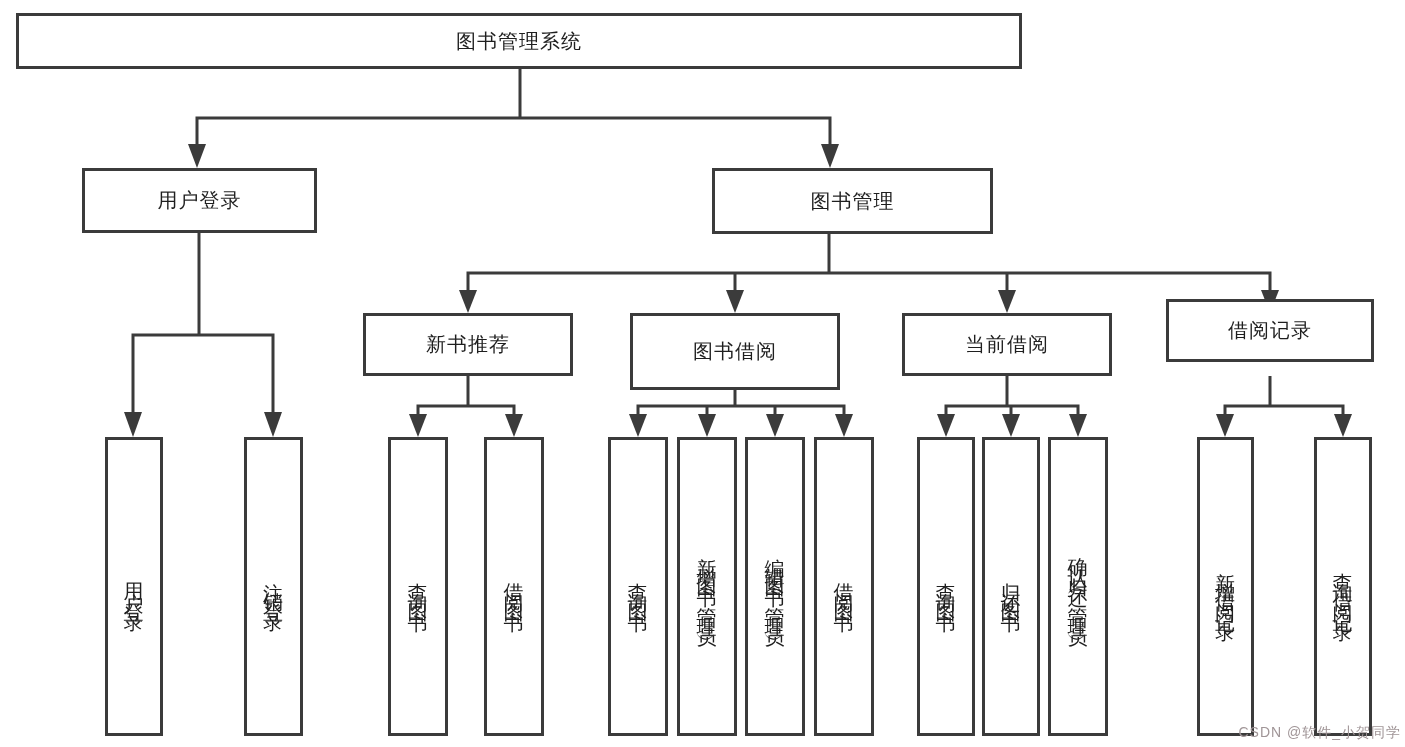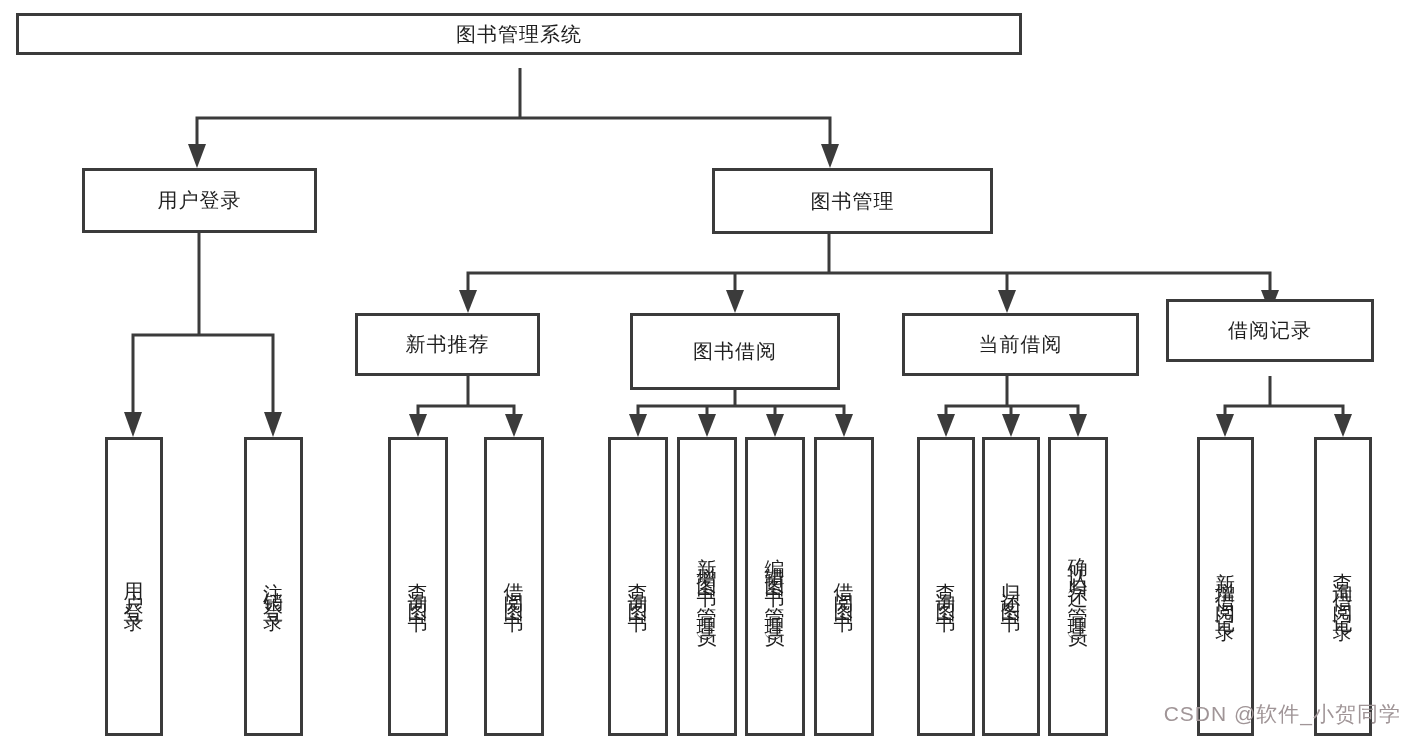--- a/index.html
+++ b/index.html
@@ -19,22 +19,22 @@
     z-index:2;
   }
   .vnode span{
     writing-mode:vertical-rl;
     text-orientation:mixed;
     letter-spacing:10px;
     line-height:1;
     white-space:nowrap;
   }
   .watermark{
-    position:absolute;right:4px;bottom:19px;
-    font-size:21px;letter-spacing:1px;
+    position:absolute;right:4px;bottom:5px;
+    font-size:14px;letter-spacing:1px;
     color:var(--watermark,#a09597);
     z-index:3;
   }
 </style>
 </head>
 <body>
 
 <div class="canvas">
 
   <svg class="connectors" width="1405" height="747" viewBox="0 0 1405 747" xmlns="http://www.w3.org/2000/svg">
@@ -82,38 +82,38 @@
       <polygon points="766,414 784,414 775,437"></polygon>
       <polygon points="835,414 853,414 844,437"></polygon>
       <polygon points="937,414 955,414 946,437"></polygon>
       <polygon points="1002,414 1020,414 1011,437"></polygon>
       <polygon points="1069,414 1087,414 1078,437"></polygon>
       <polygon points="1216,414 1234,414 1225,437"></polygon>
       <polygon points="1334,414 1352,414 1343,437"></polygon>
     </g>
   </svg>
 
-  <div class="node" style="left:16px;top:13px;width:1006px;height:42px;">
+  <div class="node" style="left:16px;top:13px;width:1006px;height:56px;">
     <span>图书管理系统</span>
   </div>
 
   <div class="node" style="left:82px;top:168px;width:235px;height:65px;">
     <span>用户登录</span>
   </div>
   <div class="node" style="left:712px;top:168px;width:281px;height:66px;">
     <span>图书管理</span>
   </div>
 
-  <div class="node" style="left:355px;top:313px;width:185px;height:63px;text-align:right;">
+  <div class="node" style="left:363px;top:313px;width:210px;height:63px;text-align:right;">
     <span>新书推荐</span>
   </div>
   <div class="node" style="left:630px;top:313px;width:210px;height:77px;">
     <span>图书借阅</span>
   </div>
-  <div class="node" style="left:902px;top:313px;width:237px;height:63px;">
+  <div class="node" style="left:902px;top:313px;width:210px;height:63px;">
     <span>当前借阅</span>
   </div>
   <div class="node" style="left:1166px;top:299px;width:208px;height:63px;">
     <span>借阅记录</span>
   </div>
 
   <div class="node vnode" style="left:105px;top:437px;width:58px;height:299px;">
     <span>用户登录</span>
   </div>
   <div class="node vnode" style="left:244px;top:437px;width:59px;height:299px;">

